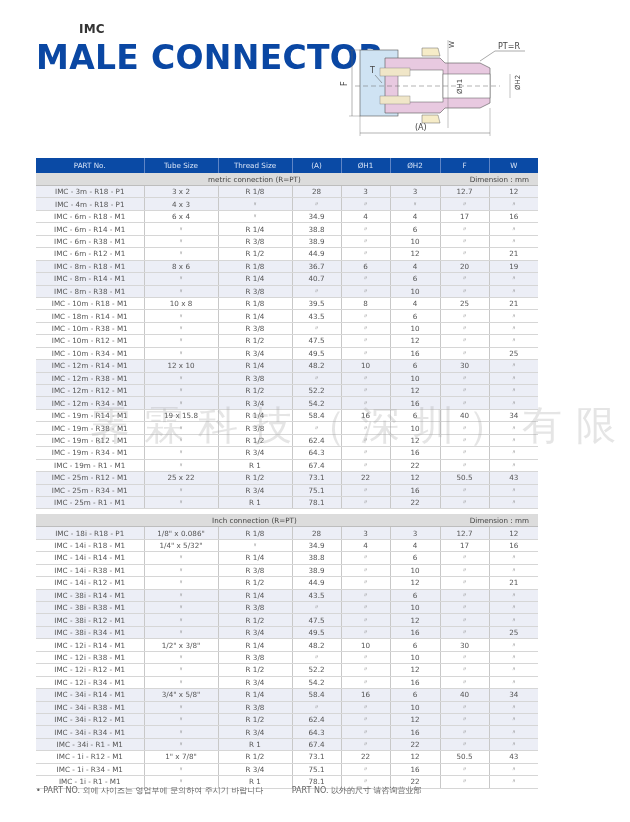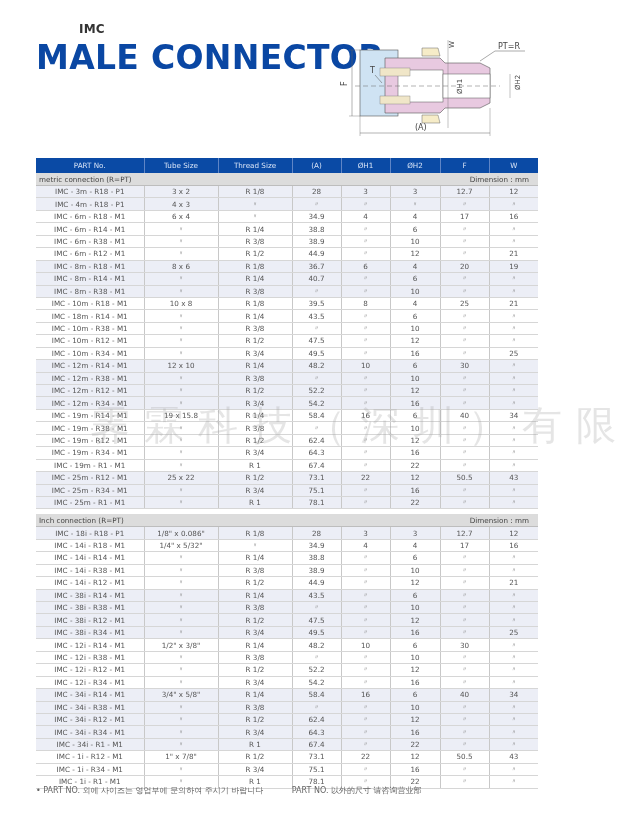--- a/index.html
+++ b/index.html
@@ -8,21 +8,21 @@
   .brand { position:absolute; left:37px; top:22px; font-size:12px; font-weight:bold; color:#333; letter-spacing:0.2px;margin-left:42px; }
   .title { position:absolute; left:36px; top:38px; font-size:33px; font-weight:bold; color:#0a47a3; letter-spacing:0.3px; }
 
   .diagram { position:absolute; left:340px; top:28px; width:220px; height:115px; }
 
   table.spec { position:absolute; left:36px; top:158px; width:502px; border-collapse:collapse; table-layout:fixed; font-size:7.2px; color:#555; }
   table.spec th { background:#0a4aa5; color:#d8e4f7; font-weight:normal; height:15px; padding:0; border-left:1px solid #5f85c6; text-align:center; }
   table.spec th:first-child { border-left:none; }
   table.spec td { height:11.45px; padding:0; text-align:center; border-left:1px solid #c8c8c8; border-bottom:1px solid #d6d6d6; white-space:nowrap; overflow:hidden; }
   table.spec td:first-child { border-left:none; }
-  tr.section td { background:#dcdcdc; text-align:left; padding-left:3px; border-bottom:1px solid #bdbdbd; color:#444; height:12px; }
+  tr.section td { background:#dcdcdc; text-align:center; padding-left:3px; border-bottom:1px solid #bdbdbd; color:#444; height:12px; }
   tr.section td .dim { float:right; padding-right:9px; }
   tr.shade td { background:#eceef6; }
   tr.plain td { background:#ffffff; }
   tr.group-start td { border-top:1.5px solid #8f8f8f; }
   tr.gap td { height:5px; border:none; background:#fff; }
   .ditto { color:#888; font-size:6px; }
 
   .watermark { position:absolute; left:90px; top:398px; font-size:40px; color:rgba(160,160,160,0.28); letter-spacing:14px; white-space:nowrap; pointer-events:none; font-family:"DejaVu Sans", sans-serif; }
 
   .footnote { position:absolute; left:36px; top:785px; font-size:8px; color:#666; }

